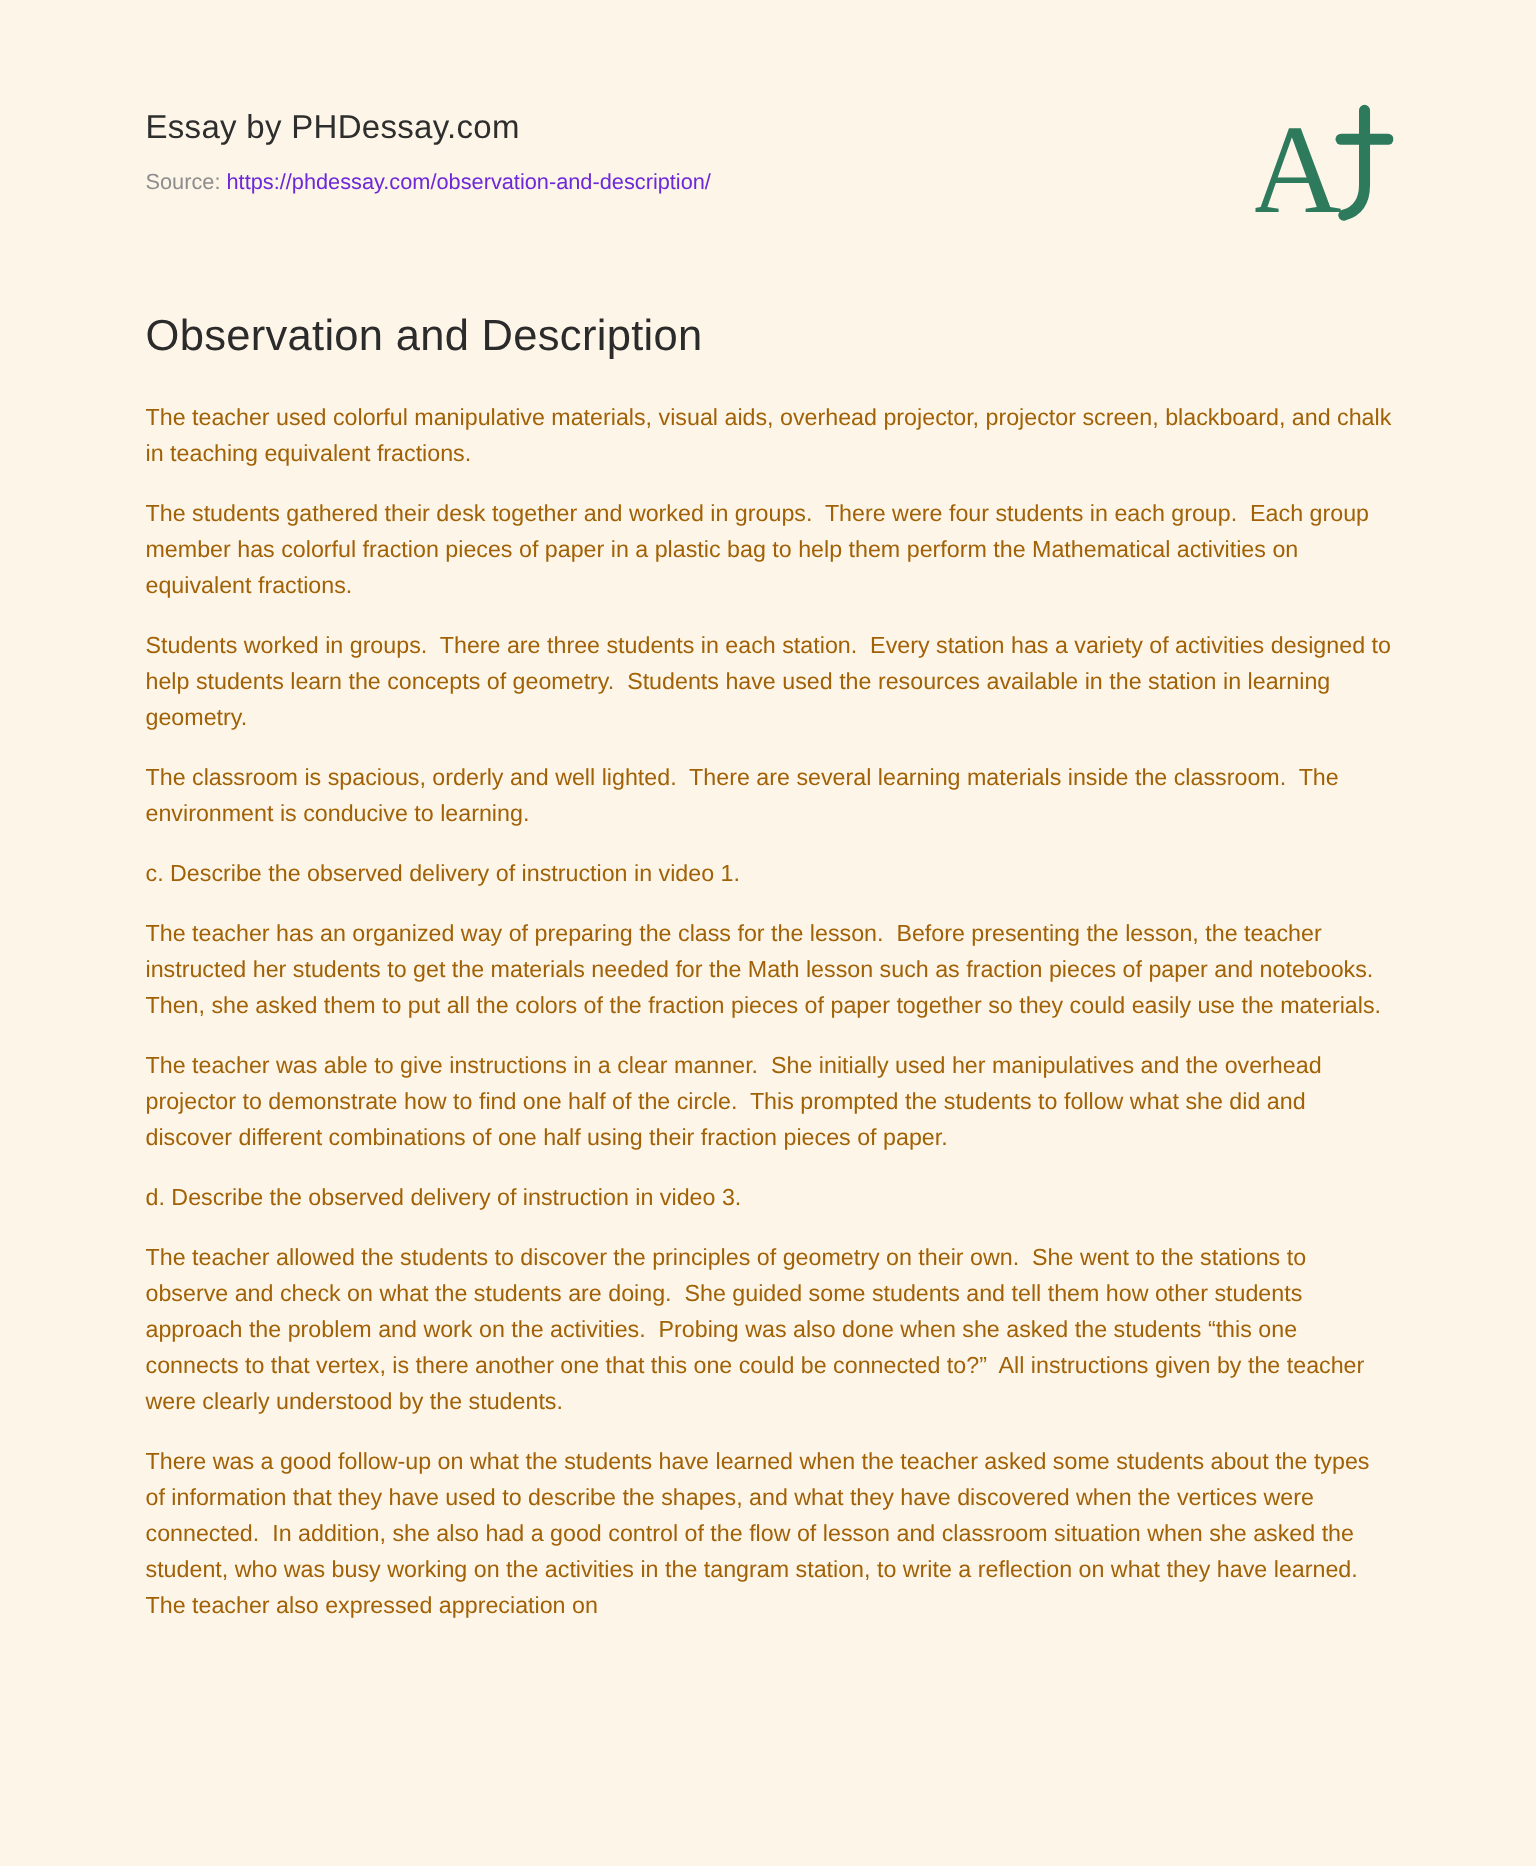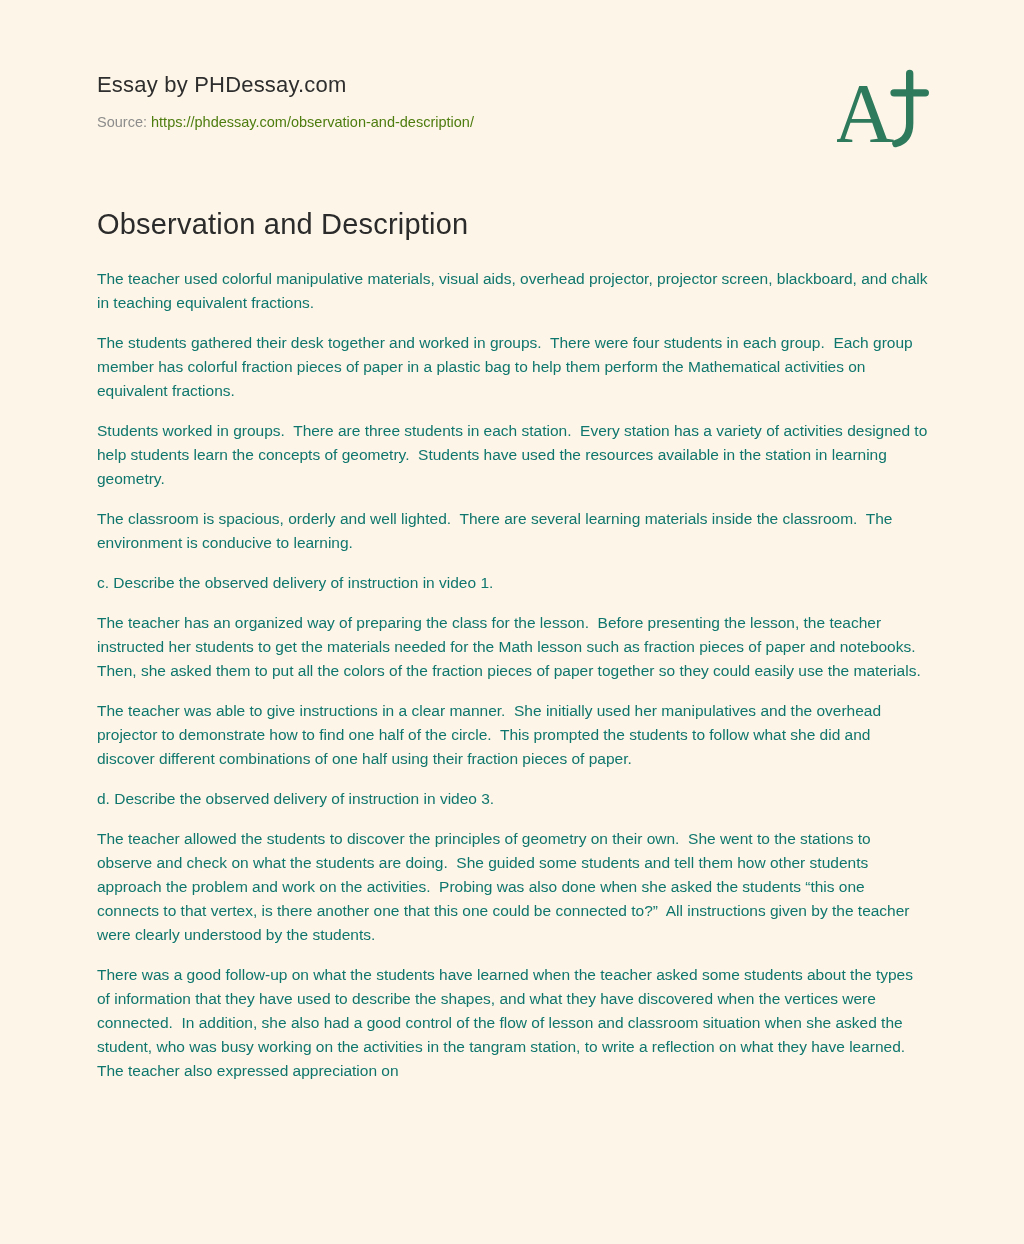--- a/index.html
+++ b/index.html
@@ -24,21 +24,21 @@
     color: #2e2e2e;
     letter-spacing: 0.2px;
     margin: 0;
   }
   .source-line {
     margin-top: 16px;
     font-size: 14.5px;
     color: #8d8d8d;
   }
   .source-link {
-    color: #4d7c0f;
+    color: #6d28d9;
     text-decoration: none;
     cursor: pointer;
   }
   .logo {
     position: absolute;
     top: 68px;
     right: 95px;
     width: 92px;
     height: 92px;
   }
@@ -50,21 +50,21 @@
     letter-spacing: 0.2px;
   }
   .paragraphs {
     margin-top: 26px;
     width: 832px;
   }
   .para {
     margin: 0 0 16px 0;
     font-size: 15.5px;
     line-height: 24px;
-    color: #0f766e;
+    color: #a16207;
     white-space: pre-wrap;
   }
 </style>
 </head>
 <body>
 
 <div class="page">
 
   <div class="header-title">Essay by PHDessay.com</div>
 

